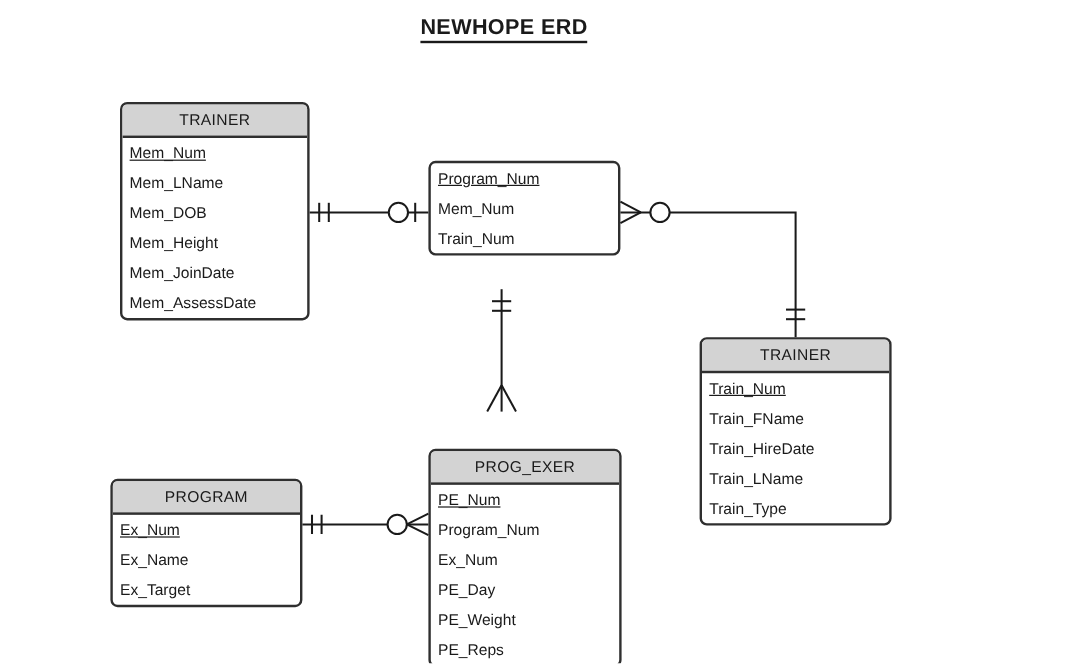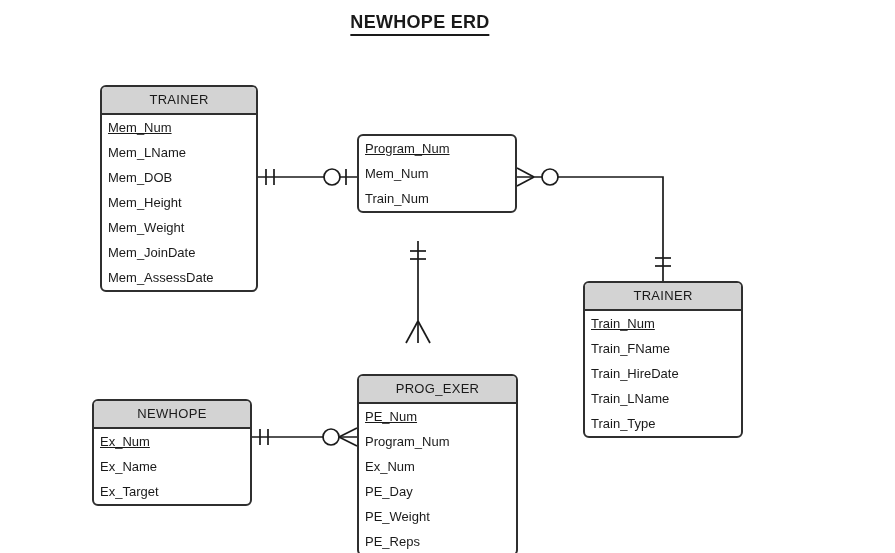--- a/index.html
+++ b/index.html
@@ -133,21 +133,20 @@
       </g>
     </g>
   </svg>
 
   <div class="entity" style="left:100px; top:85px; width:158px;">
     <div class="entity-header">TRAINER</div>
     <div class="attr pk">Mem_Num</div>
     <div class="attr">Mem_LName</div>
     <div class="attr">Mem_DOB</div>
     <div class="attr">Mem_Height</div>
-    <div class="attr">Mem_Weight</div>
     <div class="attr">Mem_JoinDate</div>
     <div class="attr">Mem_AssessDate</div>
   </div>
 
   <div class="entity" style="left:357px; top:134px; width:160px;">
     <div class="attr pk">Program_Num</div>
     <div class="attr">Mem_Num</div>
     <div class="attr">Train_Num</div>
   </div>
 
@@ -164,19 +163,19 @@
     <div class="entity-header">PROG_EXER</div>
     <div class="attr pk">PE_Num</div>
     <div class="attr">Program_Num</div>
     <div class="attr">Ex_Num</div>
     <div class="attr">PE_Day</div>
     <div class="attr">PE_Weight</div>
     <div class="attr">PE_Reps</div>
   </div>
 
   <div class="entity" style="left:92px; top:399px; width:160px;">
-    <div class="entity-header">NEWHOPE</div>
+    <div class="entity-header">PROGRAM</div>
     <div class="attr pk">Ex_Num</div>
     <div class="attr">Ex_Name</div>
     <div class="attr">Ex_Target</div>
   </div>
 
 </div>
 
 </body></html>

